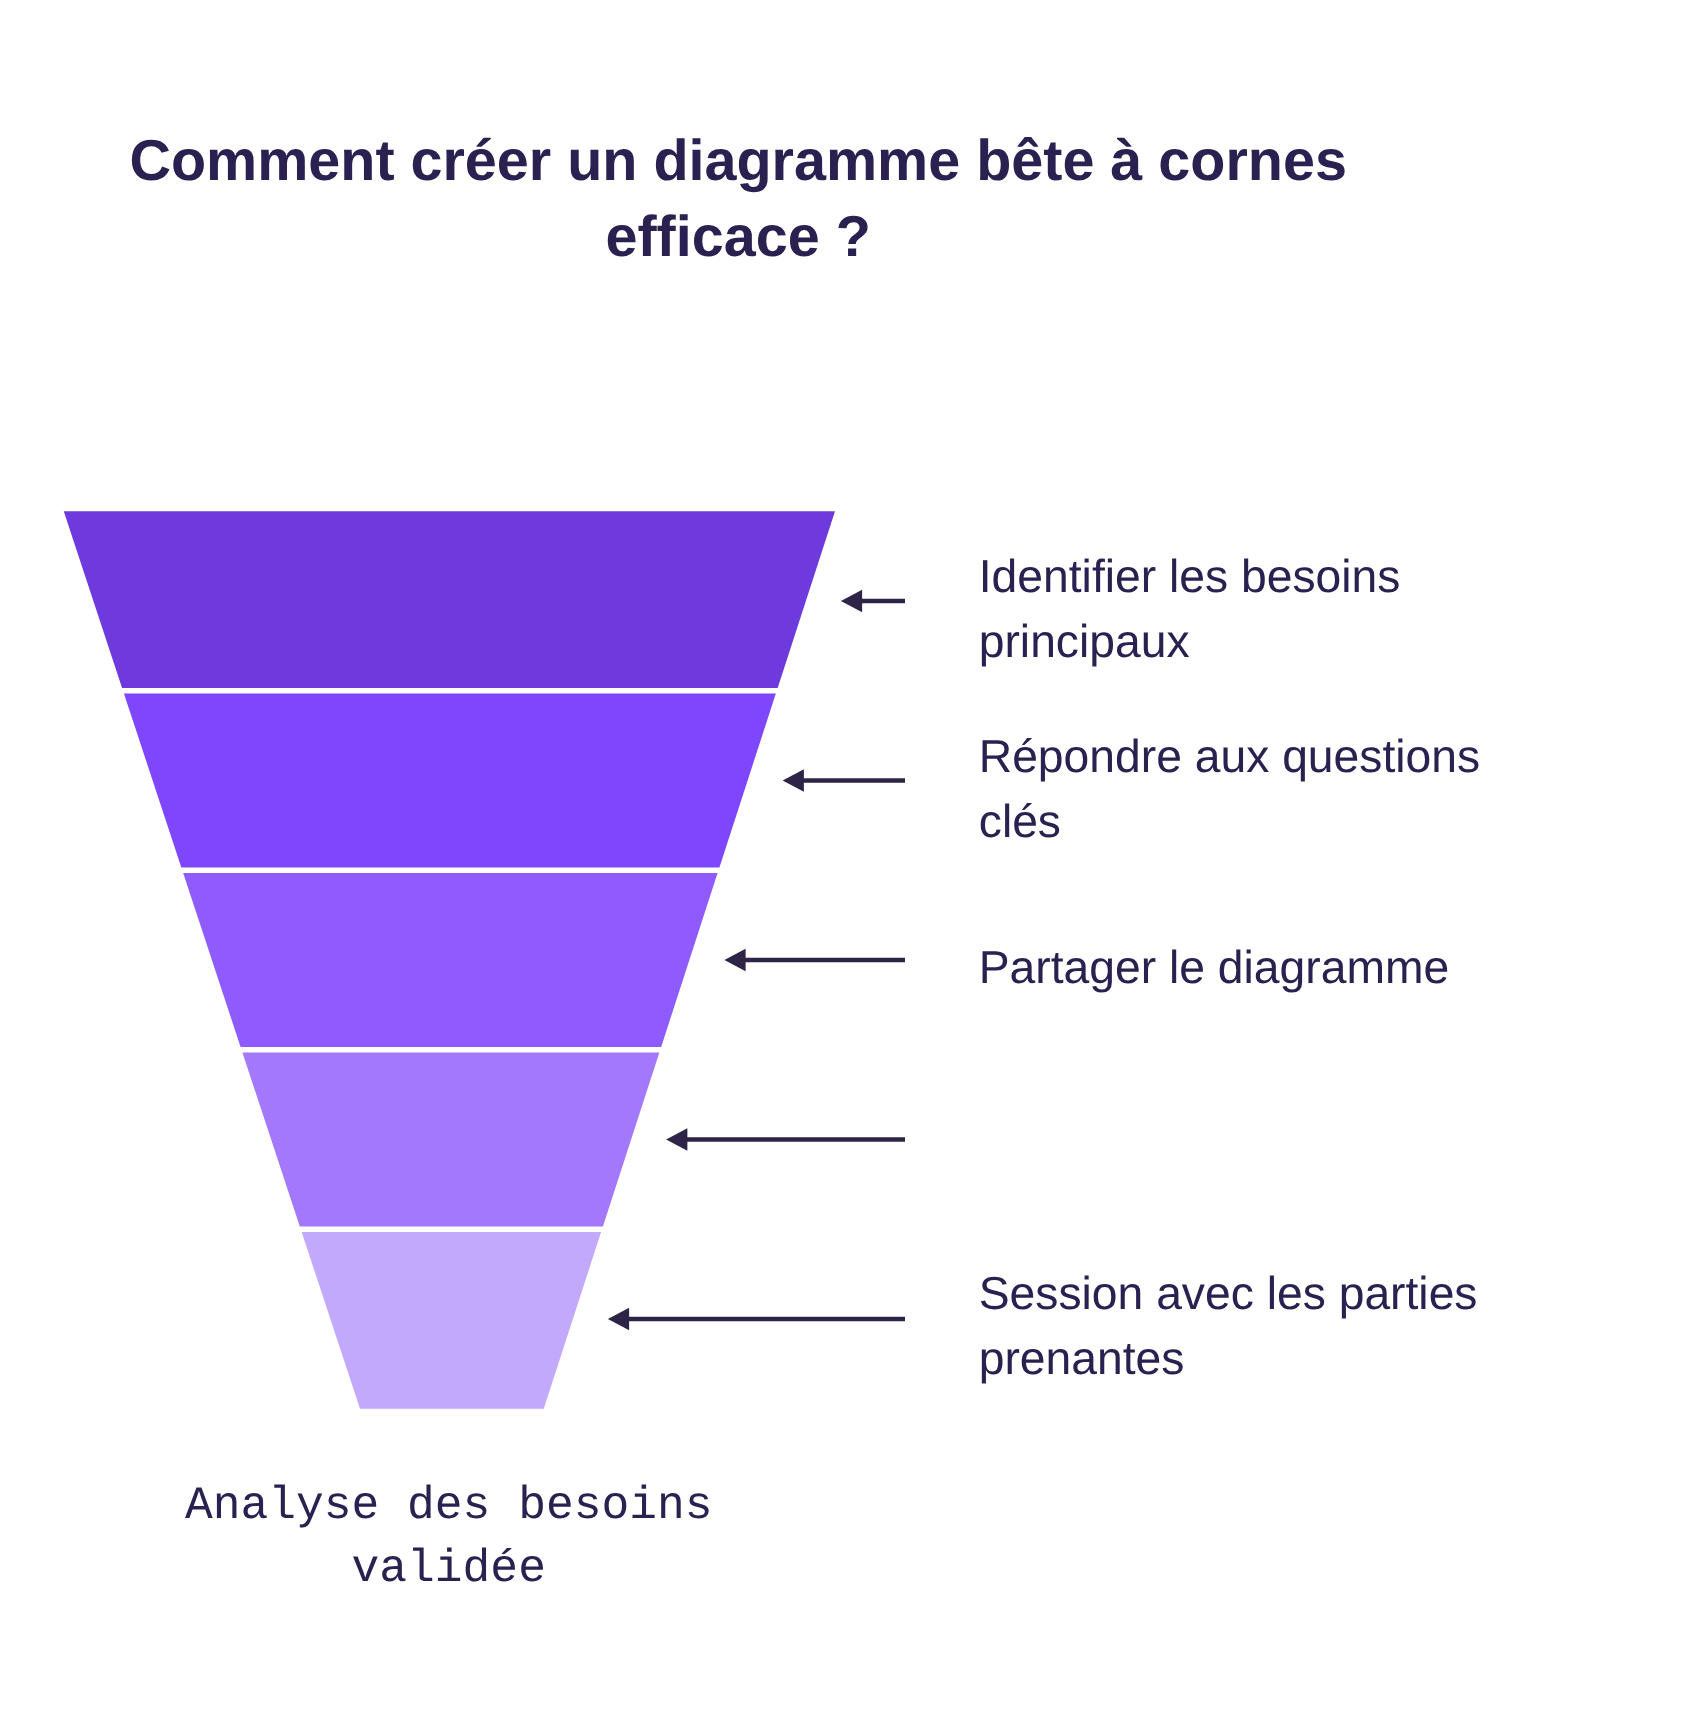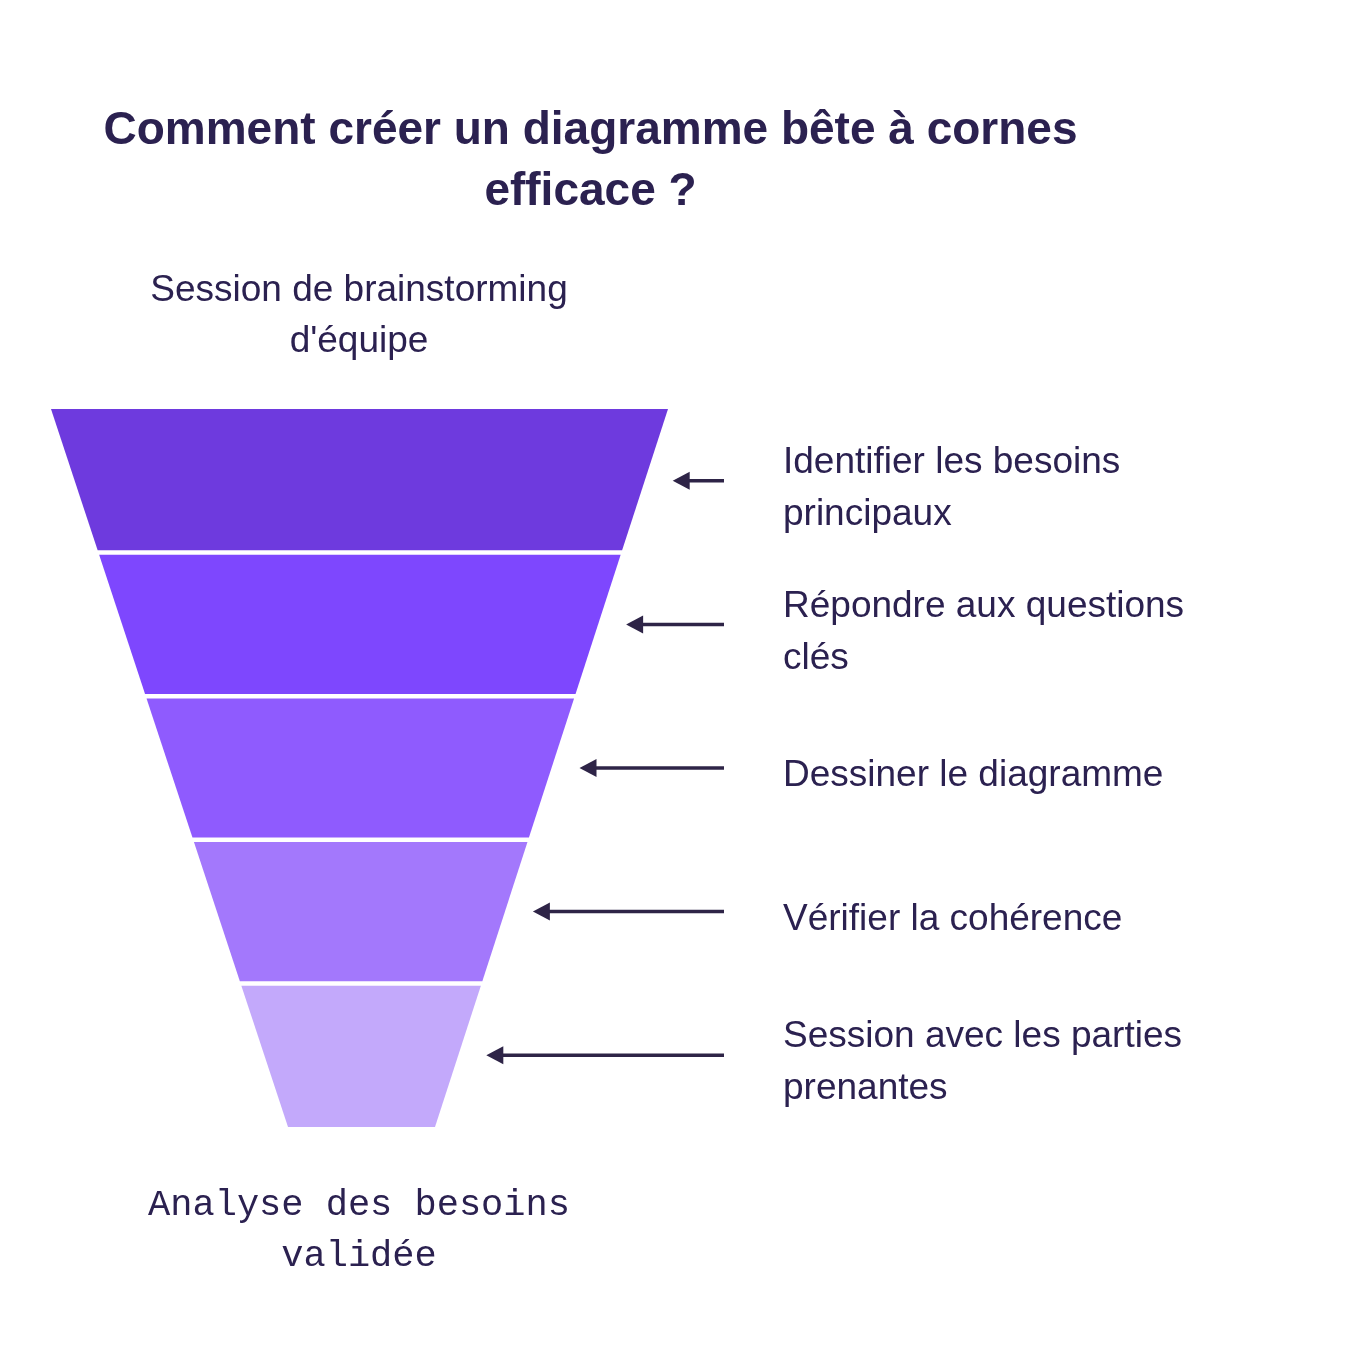--- a/index.html
+++ b/index.html
@@ -68,22 +68,20 @@
   .step-label-5 { top: 1061px; }
 </style>
 </head>
 <body>
 
 <div class="canvas">
 
   <h1 class="page-title pre">Comment créer un diagramme bête à cornes
 efficace ?</h1>
 
-  <div class="funnel-endpoint-label top-label pre">Session de brainstorming
-d'équipe</div>
 
   <svg id="funnel-svg" class="funnel-svg" viewBox="0 0 1345 1368">
       <polygon points="51,409 668,409 622.1301532033426,550.35 97.65731197771589,550.35" fill="#6e3ade"></polygon>
       <line x1="687.7" y1="480.8" x2="724" y2="480.8" stroke="#2e2447" stroke-width="3.5"></line>
       <polygon points="672.7,480.8 689.7,471.8 689.7,489.8" fill="#2e2447"></polygon>
       <polygon points="99.14268802228412,554.85 620.6698467966573,554.85 575.5301532033426,693.95 145.05731197771587,693.95" fill="#7e47fe"></polygon>
       <line x1="641.1" y1="624.4" x2="724" y2="624.4" stroke="#2e2447" stroke-width="3.5"></line>
       <polygon points="626.1,624.4 643.1,615.4 643.1,633.4" fill="#2e2447"></polygon>
       <polygon points="146.54268802228415,698.45 574.0698467966574,698.45 528.9301532033426,837.55 192.45731197771588,837.55" fill="#8f5bfe"></polygon>
       <line x1="594.5" y1="768" x2="724" y2="768" stroke="#2e2447" stroke-width="3.5"></line>
@@ -95,23 +93,22 @@
       <line x1="501.30000000000007" y1="1055.1999999999998" x2="724" y2="1055.1999999999998" stroke="#2e2447" stroke-width="3.5"></line>
       <polygon points="486.30000000000007,1055.1999999999998 503.30000000000007,1046.1999999999998 503.30000000000007,1064.1999999999998" fill="#2e2447"></polygon>
     </svg>
 
   <div class="step-label step-label-1 pre">Identifier les besoins
 principaux</div>
 
   <div class="step-label step-label-2 pre">Répondre aux questions
 clés</div>
 
-  <div class="step-label step-label-3 pre">Dessiner le diagramme</div>
+  <div class="step-label step-label-3 pre">Partager le diagramme</div>
 
-  <div class="step-label step-label-4 pre">Vérifier la cohérence</div>
 
   <div class="step-label step-label-5 pre">Session avec les parties
 prenantes</div>
 
   <div class="funnel-endpoint-label bottom-label pre">Analyse des besoins
 validée</div>
 
 </div>
 
 </body></html>

